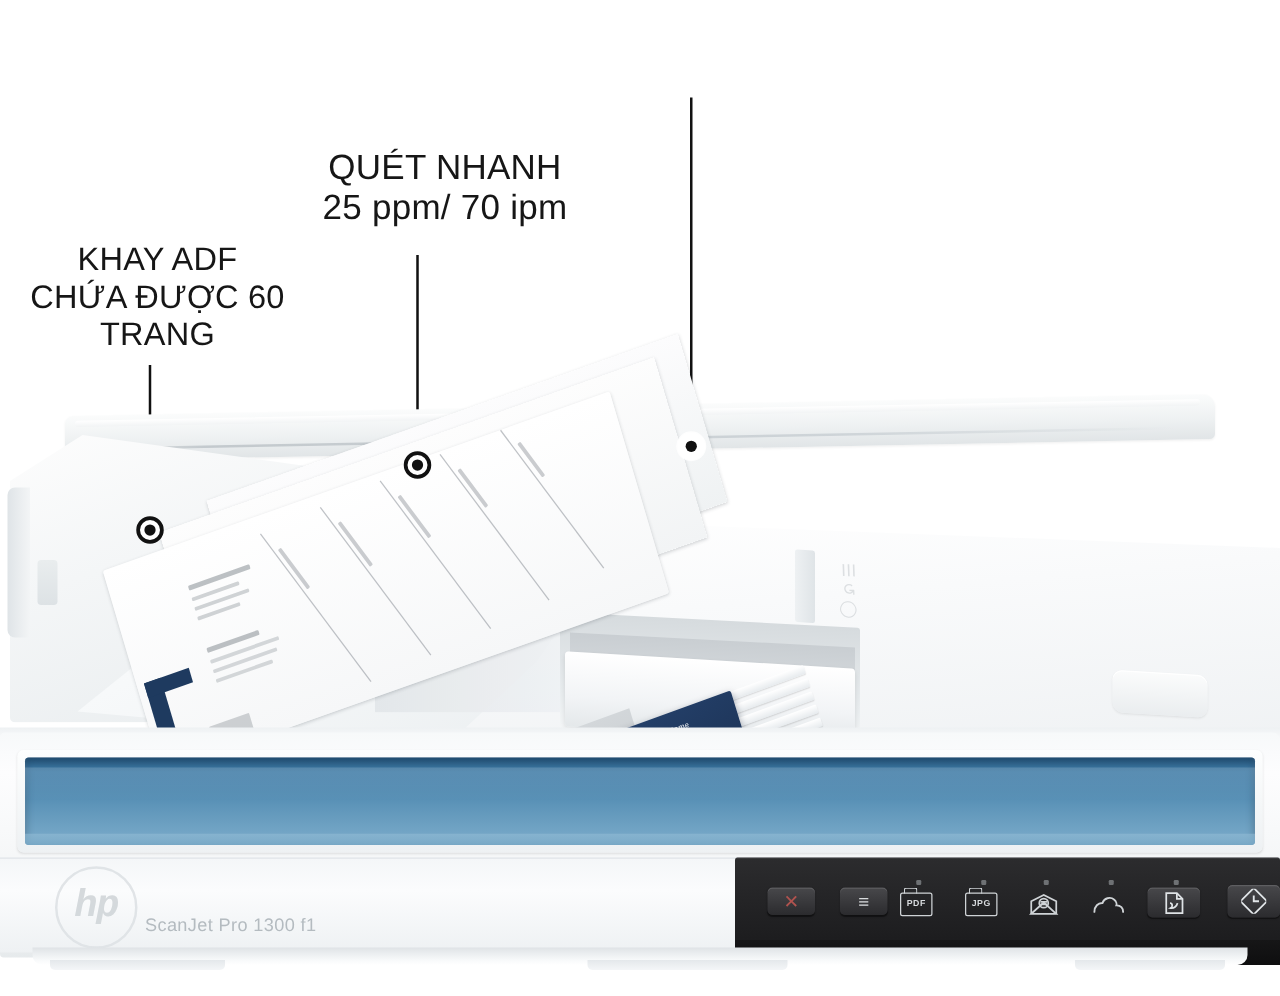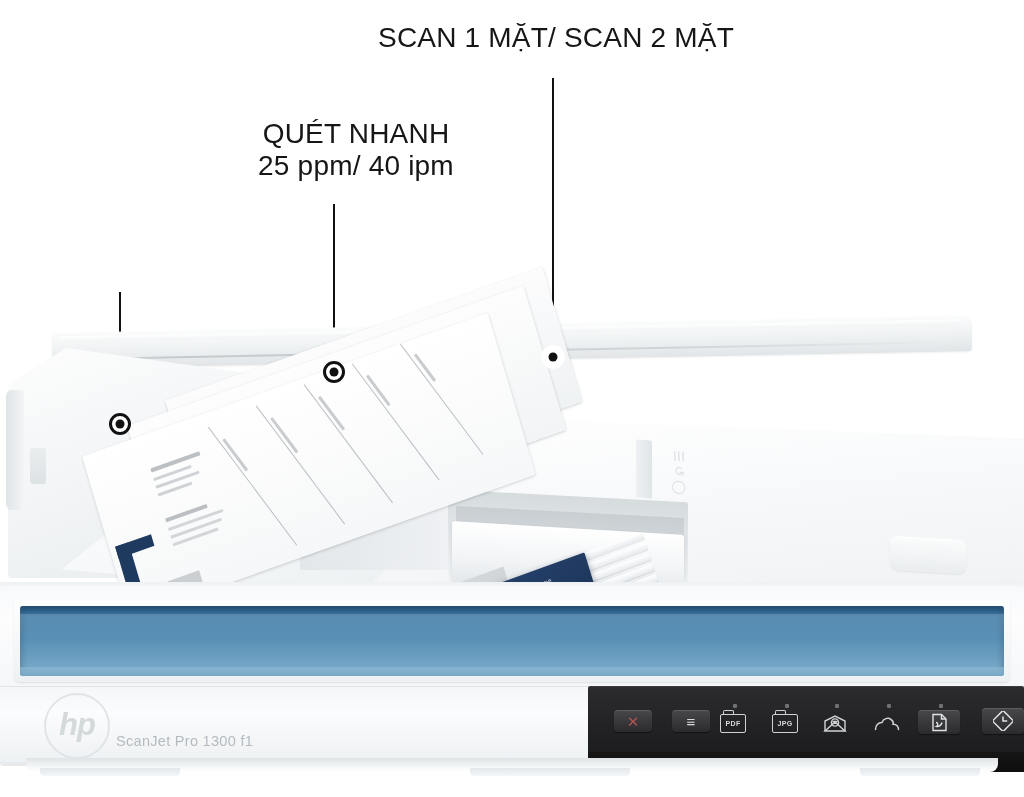--- a/index.html
+++ b/index.html
@@ -433,21 +433,21 @@
     width:66px;height:66px;
     border-radius:50%;
     border:2px solid #dfe3e6;
     box-sizing:border-box;
     opacity:.92;
   }
   .hp-logo span{
     position:absolute;
     left:50%;top:50%;
     transform:translate(-50%,-52%);
-    font-family:Liberation Sans, sans-serif;
+    font-family:Liberation Mono, monospace;
     font-style:italic;
     font-weight:700;
     font-size:31px;
     color:#d2d7da;
     letter-spacing:-1px;
   }
   .model-text{
     position:absolute;
     left:116px; top:433px;
     font-size:14.5px;
@@ -515,25 +515,27 @@
     border-bottom:none;
     border-radius:2px 2px 0 0;
   }
   svg.glyph{ display:block; }
 </style>
 </head>
 <body>
 
 <div id="stage">
 
-  <div class="callout-text" id="label-scan">SCAN 1 MẶT/ SCAN 2 MẶT</div>
 
   <div class="callout-text" id="label-quet">QUÉT NHANH
-25 ppm/ 40 ipm</div>
-
+25 ppm/ 70 ipm</div>
+
+  <div class="callout-text" id="label-adf">KHAY ADF
+CHỨA ĐƯỢC 60
+TRANG</div>
 
   <div class="leader-line" id="line-scan"></div>
   <div class="leader-line" id="line-quet"></div>
   <div class="leader-line" id="line-adf"></div>
 
   <div id="scanner">
 
     <div class="lid-top"></div>
     <div class="lid-top-hl"></div>
     <div class="lid-seam"></div>

